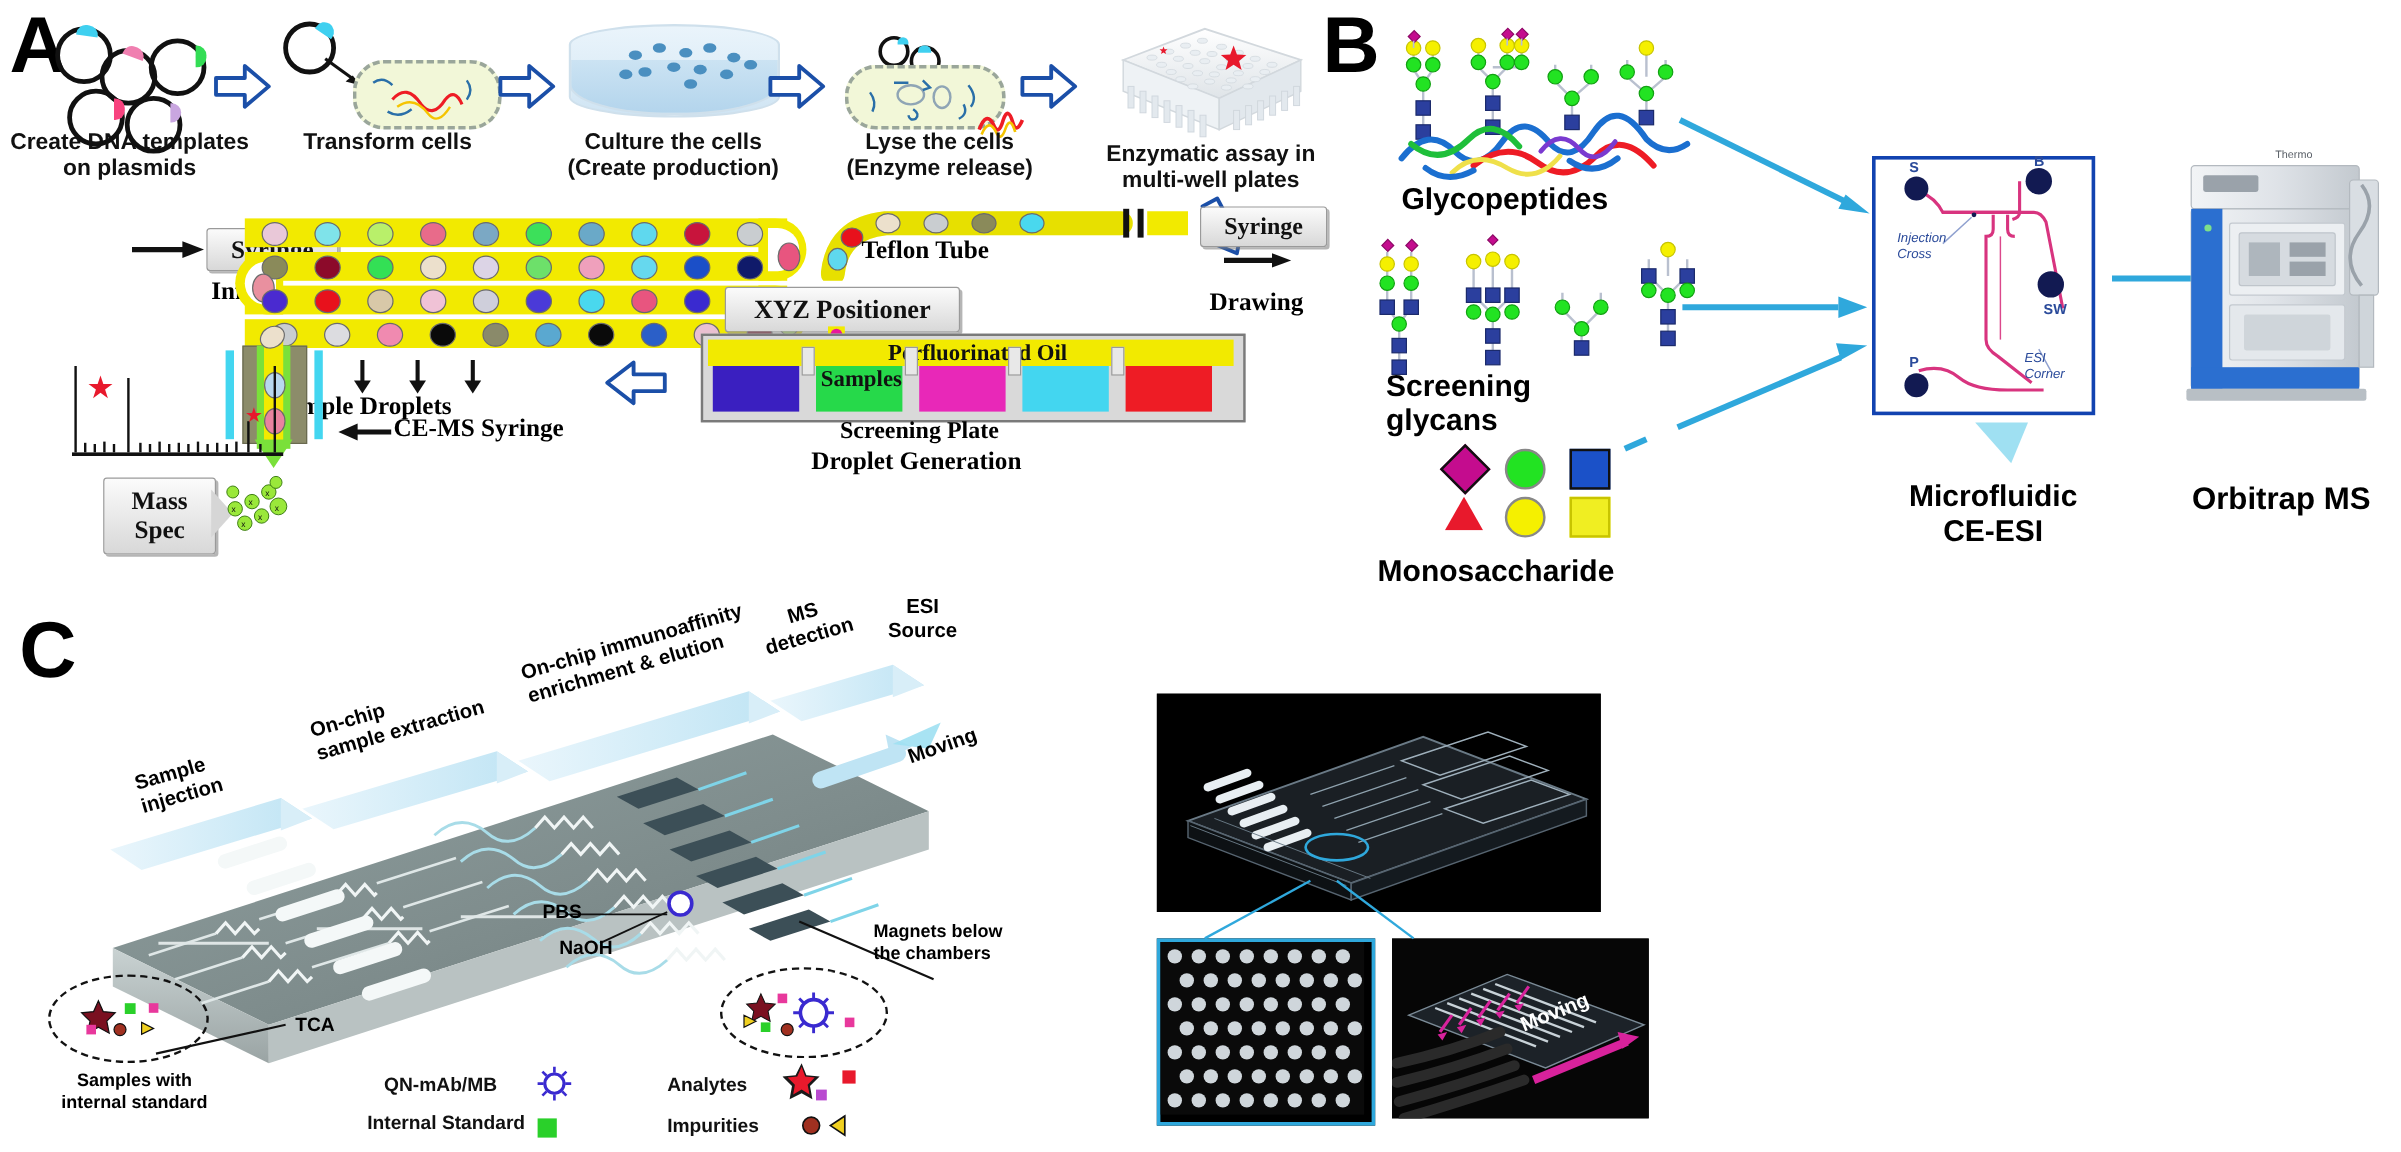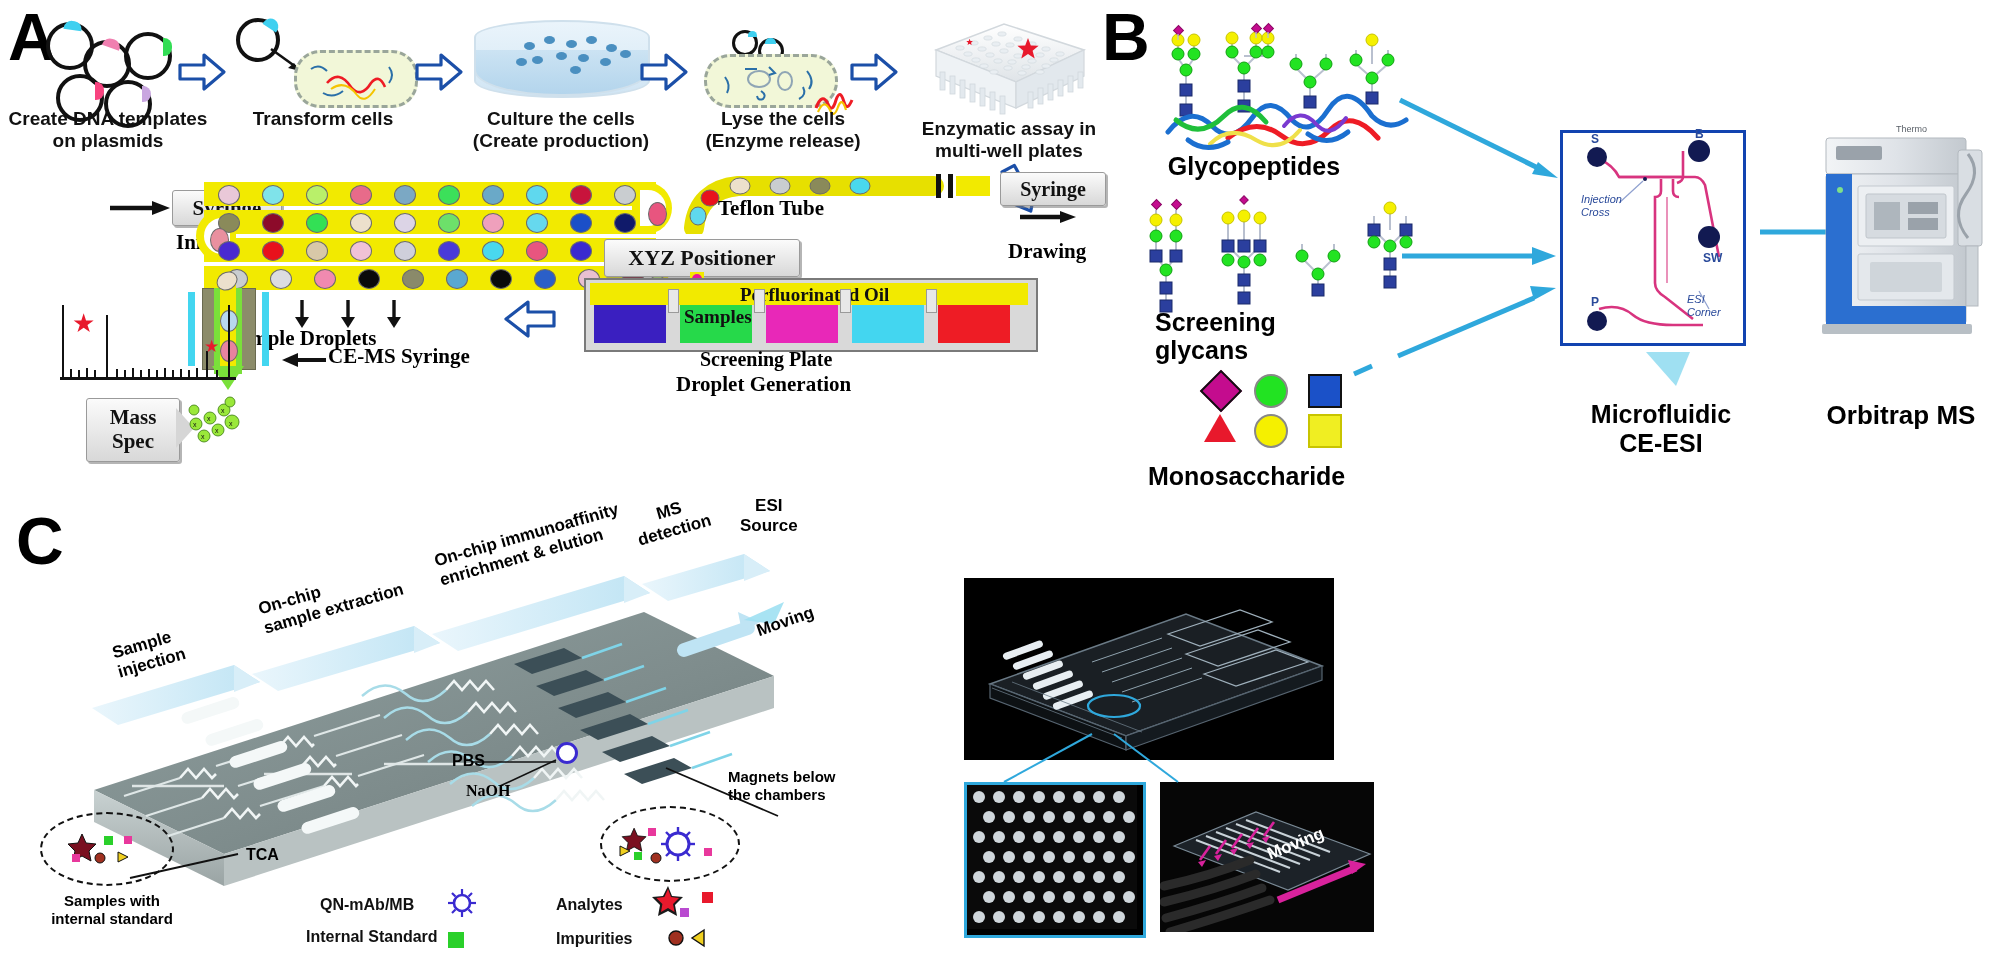--- a/index.html
+++ b/index.html
@@ -907,21 +907,21 @@
     </svg>
   </div>
   <div class="abs" style="left:754px;top:622px;transform:rotate(-19deg);transform-origin:left top;font-size:17px;font-weight:bold;">Moving</div>
 
   <div class="abs" style="left:556px;top:742px;width:16px;height:16px;border:3px solid #3a2ad0;border-radius:50%;background:#fff;"></div>
   <svg class="abs" style="left:470px;top:752px;" width="100" height="46" viewBox="0 0 100 46">
     <path d="M2 10 H86" stroke="#111" stroke-width="1.6"></path>
     <path d="M30 34 L86 8" stroke="#111" stroke-width="1.6"></path>
   </svg>
   <div class="abs" style="left:452px;top:752px;font-size:16px;font-weight:bold;">PBS</div>
-  <div class="abs" style="left:466px;top:782px;font-size:16px;font-weight:bold;font-family:Liberation Serif, serif;">NaOH</div>
+  <div class="abs" style="left:466px;top:782px;font-size:16px;font-weight:bold;">NaOH</div>
 
   <div class="abs" style="left:40px;top:812px;width:130px;height:70px;border:2px dashed #111;border-radius:50%;"></div>
   <svg class="abs" style="left:52px;top:824px;" width="110" height="48" viewBox="0 0 110 48">
     <path d="M30 10 l4 9 10 1 -7 7 2 10 -9 -5 -9 5 2 -10 -7 -7 10 -1 Z" fill="#7a1020" stroke="#111" stroke-width="1"></path>
     <rect x="52" y="12" width="9" height="9" fill="#2ad02a"></rect>
     <rect x="20" y="30" width="8" height="8" fill="#e8389c"></rect>
     <circle cx="48" cy="34" r="5" fill="#a03020" stroke="#111" stroke-width="1"></circle>
     <path d="M66 28 l10 5 -10 5 Z" fill="#f0d020" stroke="#111" stroke-width="1"></path>
     <rect x="72" y="12" width="8" height="8" fill="#e8389c"></rect>
   </svg>

